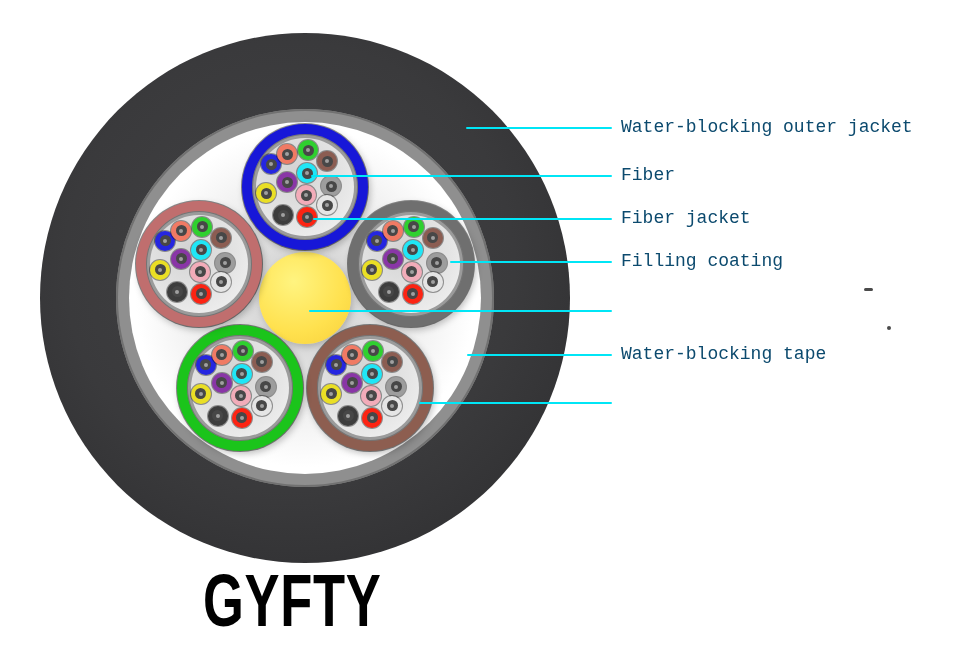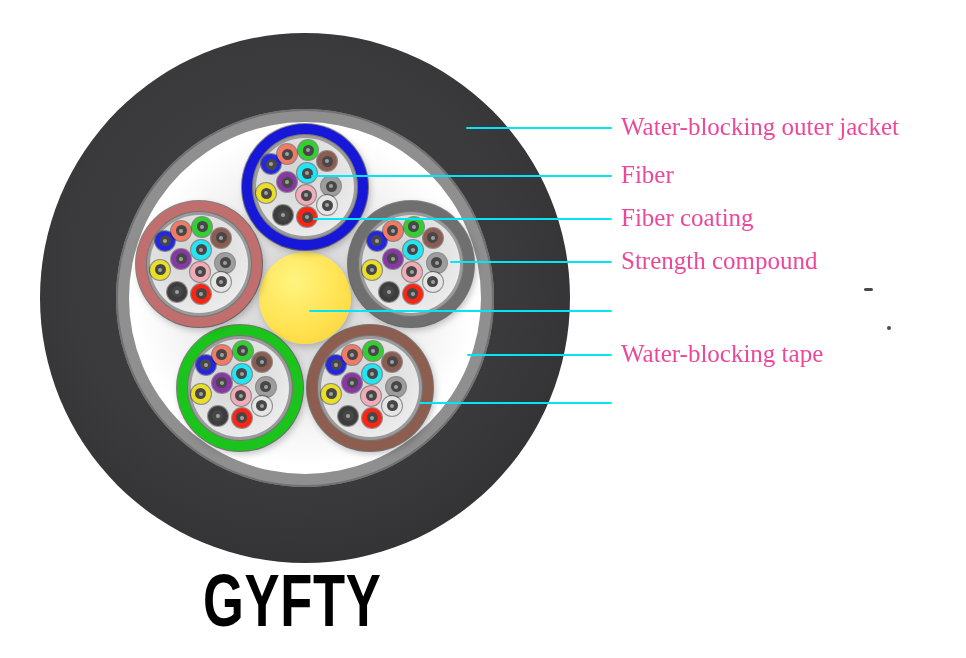--- a/index.html
+++ b/index.html
@@ -7,24 +7,25 @@
     position: relative;
     width: 966px;
     height: 658px;
     background: #ffffff;
     overflow: hidden;
     font-family: "Liberation Serif", serif;
   }
   .circ { position: absolute; border-radius: 50%; }
   .part-label {
     position: absolute;
-    font-size: 25px;
-    color: #ec4899;
+    font-size: 18px;
+    color: #0c4a6e;
     white-space: nowrap;
     line-height: 30px;
+    font-family: Liberation Mono, monospace;
   }
   .leader-line { position: absolute; height: 2px; border-radius: 2px; }
   .cable-title {
     position: absolute;
     left: 203px;
     top: 563px;
     font-family: "Liberation Sans", sans-serif;
     font-weight: 700;
     font-size: 75px;
     line-height: 1;
@@ -238,22 +239,22 @@
     <div class="circ" style="left: 171.933px; top: 286.199px; width: 11px; height: 11px; border-radius: 50%; background: rgb(71, 71, 71);"></div>
     <div class="circ" style="left: 175.433px; top: 289.699px; width: 4px; height: 4px; border-radius: 50%; background: rgb(160, 160, 160);"></div>
     <div class="circ" style="left: 191.433px; top: 283.699px; width: 20px; height: 20px; border-radius: 50%; background: rgb(252, 36, 19); box-shadow: rgba(0, 0, 0, 0.38) 0px 0px 0px 1px;"></div>
     <div class="circ" style="left: 195.933px; top: 288.199px; width: 11px; height: 11px; border-radius: 50%; background: rgb(71, 71, 71);"></div>
     <div class="circ" style="left: 199.433px; top: 291.699px; width: 4px; height: 4px; border-radius: 50%; background: rgb(160, 160, 160);"></div>
     <div class="leader-line" style="left: 466px; top: 127px; width: 146px; background: rgb(0, 230, 246);"></div>
     <div class="part-label" style="left: 621px; top: 112px;">Water-blocking outer jacket</div>
     <div class="leader-line" style="left: 311px; top: 175px; width: 301px; background: rgb(0, 230, 246);"></div>
     <div class="part-label" style="left: 621px; top: 160px; text-align: right;">Fiber</div>
     <div class="leader-line" style="left: 313px; top: 218px; width: 299px; background: rgb(0, 230, 246);"></div>
-    <div class="part-label" style="left: 621px; top: 203px;">Fiber coating</div>
+    <div class="part-label" style="left: 621px; top: 203px;">Fiber jacket</div>
     <div class="leader-line" style="left: 450px; top: 261px; width: 162px; background: rgb(0, 230, 246);"></div>
-    <div class="part-label" style="left: 621px; top: 246px;">Strength compound</div>
+    <div class="part-label" style="left: 621px; top: 246px;">Filling coating</div>
     <div class="leader-line" style="left: 309px; top: 310px; width: 303px; background: rgb(0, 230, 246);"></div>
     <div class="leader-line" style="left: 467px; top: 354px; width: 145px; background: rgb(0, 230, 246);"></div>
     <div class="part-label" style="left: 621px; top: 339px;">Water-blocking tape</div>
     <div class="leader-line" style="left: 419px; top: 402px; width: 193px; background: rgb(0, 230, 246);"></div>
     <div class="stray" style="left: 864px; top: 288px; width: 9px; height: 3px; border-radius: 2px;"></div>
     <div class="stray" style="left: 887px; top: 326px; width: 4px; height: 4px; border-radius: 2px;"></div>
   </div>
 
 </body></html>

